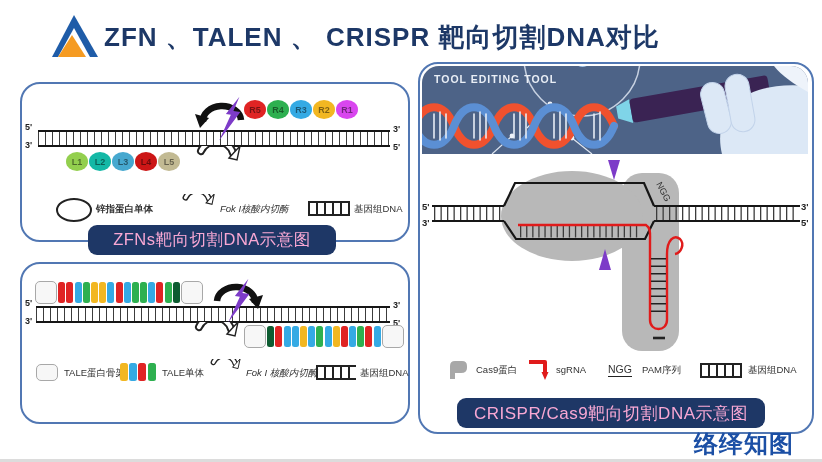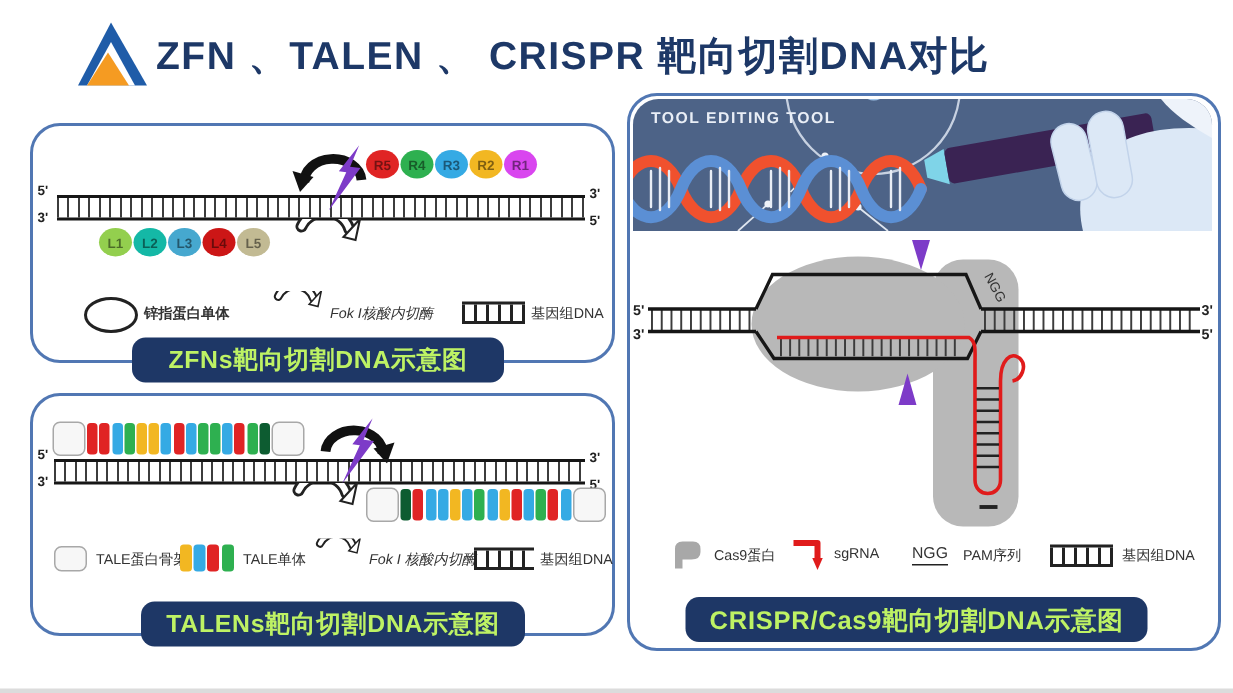--- a/index.html
+++ b/index.html
@@ -13,21 +13,21 @@
        background:repeating-linear-gradient(90deg,#3c3c3c 0 1.3px,transparent 1.3px 7px);}
   .end{position:absolute;font-size:9px;color:#222;font-weight:bold;}
   .finger-row{position:absolute;display:flex;gap:1px;}
   .finger{display:inline-flex;width:22px;height:19px;border-radius:50%;align-items:center;
           justify-content:center;font-size:9px;font-weight:bold;color:rgba(0,0,0,0.48);}
   .tale-row{position:absolute;display:flex;gap:1.2px;align-items:center;}
   .tale-unit{width:7px;height:21px;border-radius:2.5px;display:inline-block;flex:none;}
   .legend-unit{width:8px;height:18px;}
   .cap{width:20px;height:21px;background:#f7f7f7;border:1.5px solid #a8a8a8;border-radius:5px;
        display:inline-block;flex:none;}
-  .caption{position:absolute;background:#1e3766;color:#bef264;font-weight:bold;
+  .caption{position:absolute;background:#1e3766;color:#f9a8d4;font-weight:normal;
            display:flex;align-items:center;justify-content:center;border-radius:9px;
            letter-spacing:0.5px;white-space:nowrap;}
   .legend-label{position:absolute;font-size:9.5px;color:#333;white-space:nowrap;}
   .ladder-icon{position:absolute;height:11px;border-top:2px solid #222;border-bottom:2px solid #222;
        background:repeating-linear-gradient(90deg,#222 0 1.8px,transparent 1.8px 8px);}
   .oval{position:absolute;border:2px solid #222;border-radius:50%;background:#fff;}
   .banner{position:absolute;left:2px;top:2px;width:386px;height:88px;background:#4d6387;
           border-radius:17px 17px 0 0;overflow:hidden;}
   .banner-text{position:absolute;left:12px;top:7px;color:#e9eef6;font-size:10.5px;
           font-weight:bold;letter-spacing:1px;}
@@ -175,21 +175,20 @@
     <span class="legend-label" style="left:140px;top:103px;">TALE单体</span>
     <svg class="abs" style="left:186px;top:95px;" width="34" height="26" viewBox="0 0 48 38">
       <path d="M7 5 A17 16 0 0 1 39 7" stroke="#222" stroke-width="8" fill="none" stroke-linecap="round"></path>
       <path d="M7 5 A17 16 0 0 1 39 7" stroke="#fff" stroke-width="4.2" fill="none" stroke-linecap="round"></path>
       <polygon points="35,12 46,0 43,14" fill="#fff" stroke="#222" stroke-width="1.4"></polygon>
     </svg>
     <span class="legend-label" style="left:224px;top:103px;font-style:italic;">Fok I 核酸内切酶</span>
     <div class="ladder-icon" style="left:294px;top:101px;width:40px;"></div>
     <span class="legend-label" style="left:338px;top:103px;">基因组DNA</span>
 
-    <div class="caption" style="left:72px;top:137px;width:256px;height:30px;font-size:16.5px;z-index:5;">TALENs靶向切割DNA示意图</div>
   </div>
 
   <div class="panel" style="left:418px;top:62px;width:392px;height:368px;">
 
     <div class="banner">
       <svg width="386" height="88" viewBox="0 0 386 88">
 
         <circle cx="160" cy="-8" r="58" fill="none" stroke="#c7d1e1" stroke-width="1.5"></circle>
         <path d="M150 -6 q10 14 22 0 l0 -10 -22 0 Z" fill="#9fc3e8"></path>
         <line x1="128" y1="38" x2="105" y2="62" stroke="#dfe6f0" stroke-width="1.2"></line>
@@ -280,14 +279,15 @@
     </svg>
     <span class="legend-label" style="left:136px;top:300px;">sgRNA</span>
     <span class="legend-label" style="left:188px;top:299px;font-size:10.5px;border-bottom:1.5px solid #222;padding-bottom:1px;">NGG</span>
     <span class="legend-label" style="left:222px;top:300px;">PAM序列</span>
     <div class="ladder-icon" style="left:280px;top:299px;width:42px;"></div>
     <span class="legend-label" style="left:328px;top:300px;">基因组DNA</span>
 
     <div class="caption" style="left:37px;top:334px;width:308px;height:30px;font-size:17px;z-index:5;">CRISPR/Cas9靶向切割DNA示意图</div>
   </div>
 
+  <span class="watermark">络绎知图</span>
   <div class="bottom-line"></div>
 </div>
 
 </body></html>

